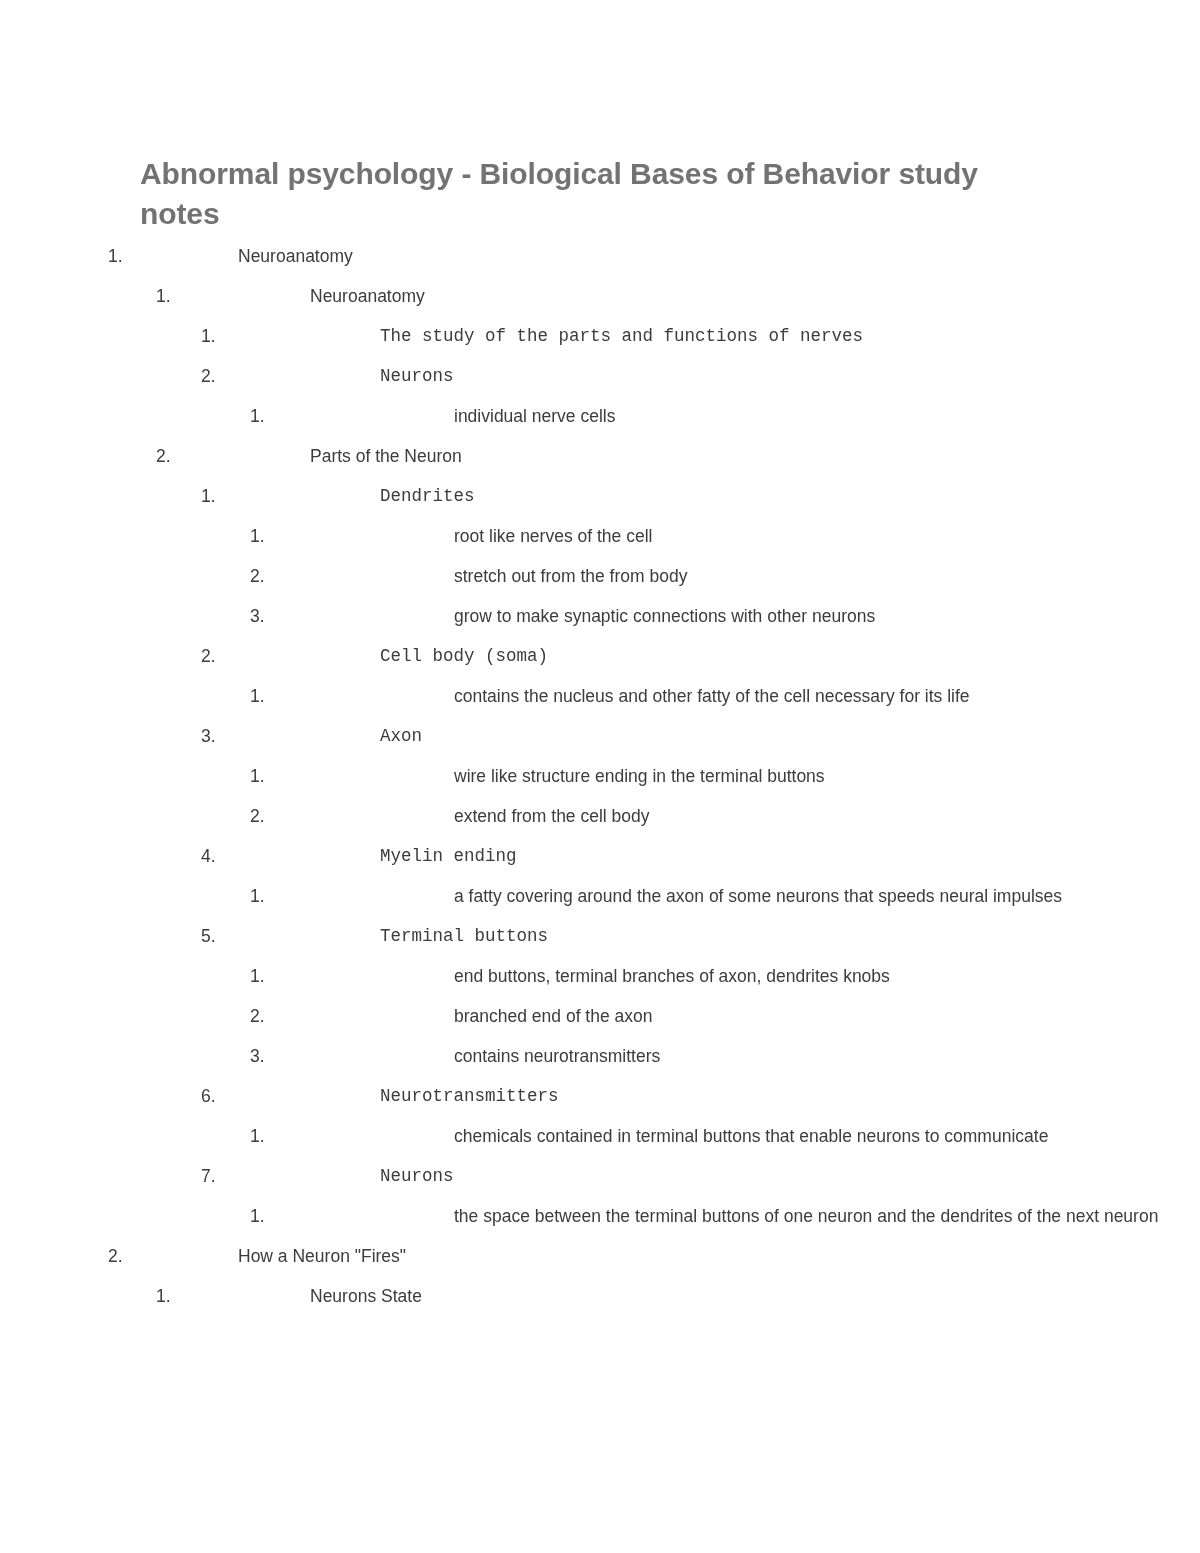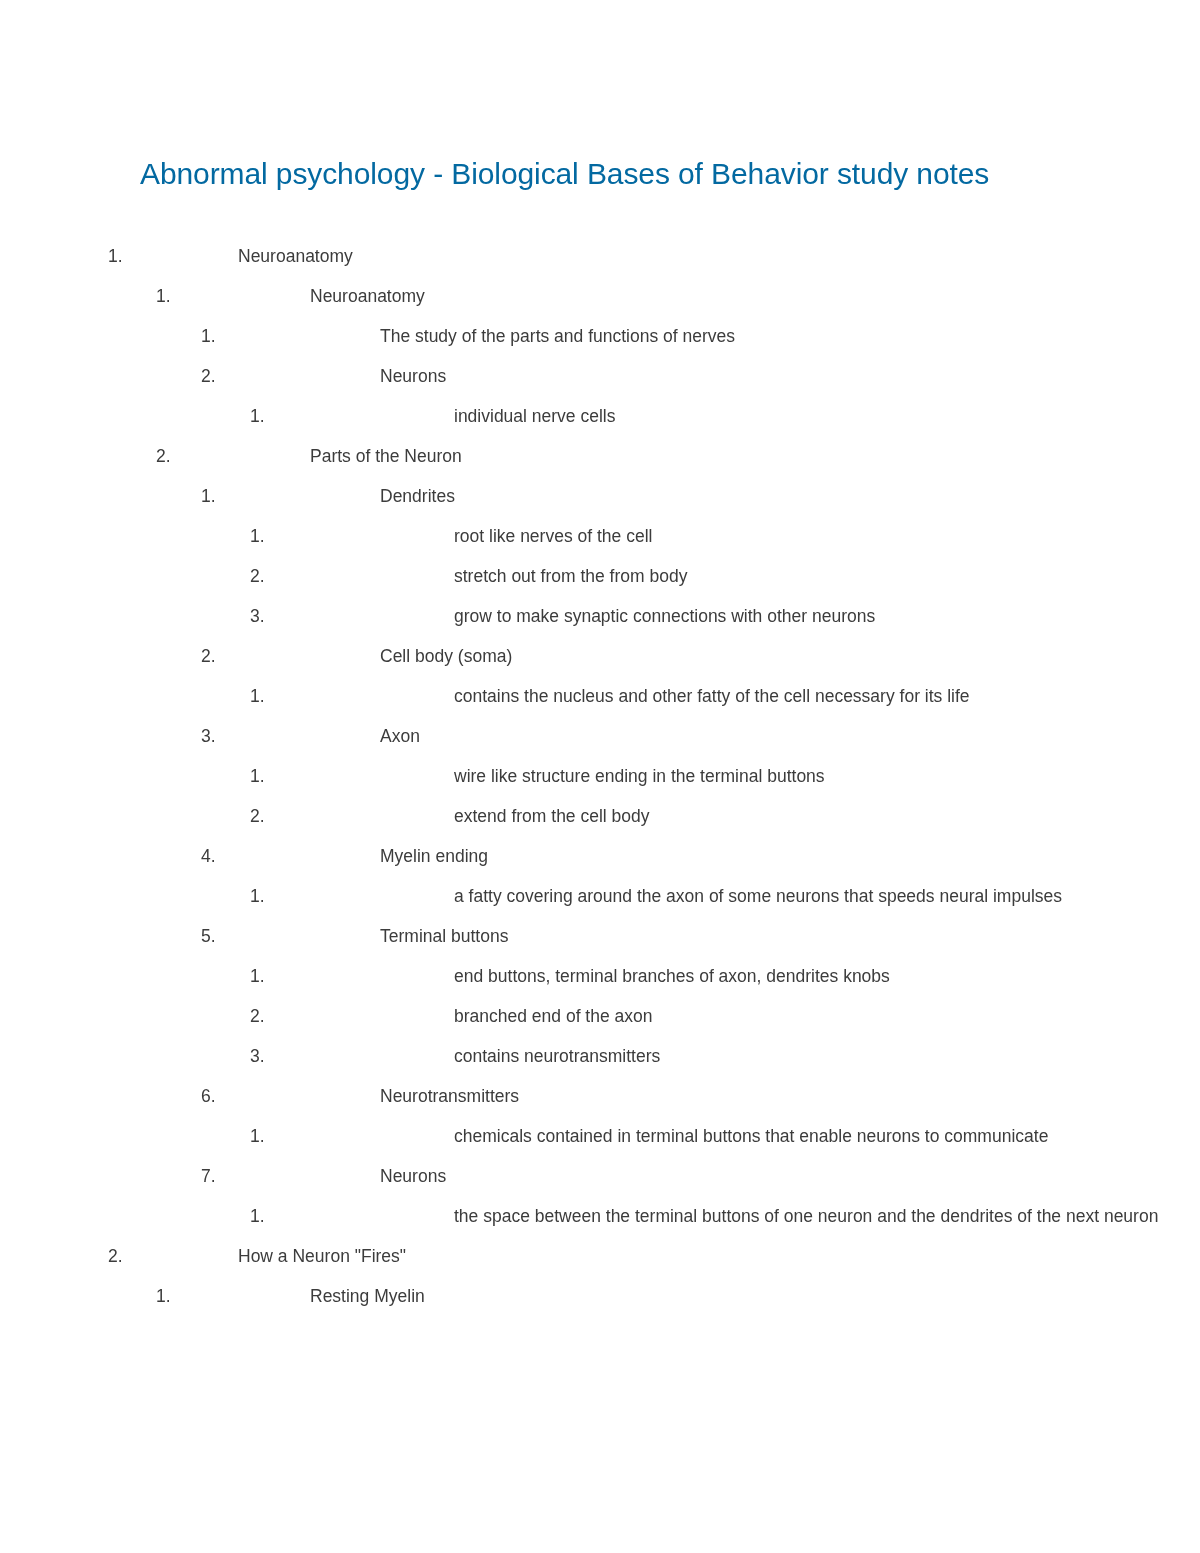--- a/index.html
+++ b/index.html
@@ -23,23 +23,23 @@
     box-sizing: border-box;
     background: #ffffff;
   }
 
   .doc-title {
     position: absolute;
     left: 140px;
     top: 134px;
     width: 870px;
     font-size: 30px;
-    font-weight: normal;
+    font-weight: bold;
     line-height: 1.32;
-    color: #0369a1;
+    color: #737373;
     letter-spacing: -0.1px;
   }
 
   .outline {
     position: absolute;
     left: 0;
     top: 236px;
     width: 1200px;
   }
 
@@ -68,21 +68,21 @@
   .lvl1 { margin-bottom: 0; }
   .lvl1 .marker { left: 108px; }
   .lvl1 .text  { padding-left: 208px; text-indent: 0; }
 
   
   .lvl2 .marker { left: 156px; }
   .lvl2 .text  { padding-left: 280px; text-indent: 0; }
 
   
   .lvl3 .marker { left: 201px; }
-  .lvl3 .text  { padding-left: 350px; text-indent: 0; }
+  .lvl3 .text  { padding-left: 350px; text-indent: 0; font-family: Liberation Mono, monospace; }
 
   
   .lvl4 .marker { left: 250px; }
   .lvl4 .text  {
     padding-left: 280px;
     text-indent: 144px;
     max-width: 1048px;
   }
 </style>
 </head>
@@ -192,17 +192,17 @@
       <div class="item lvl4">
         <span class="marker">1.</span>
         <span class="text">the space between the terminal buttons of one neuron and the dendrites of the next neuron</span>
       </div>
       <div class="item lvl1">
         <span class="marker">2.</span>
         <span class="text">How a Neuron "Fires"</span>
       </div>
       <div class="item lvl2">
         <span class="marker">1.</span>
-        <span class="text">Resting Myelin</span>
+        <span class="text">Neurons State</span>
       </div>
     </div>
 
 </div>
 
 </body></html>

